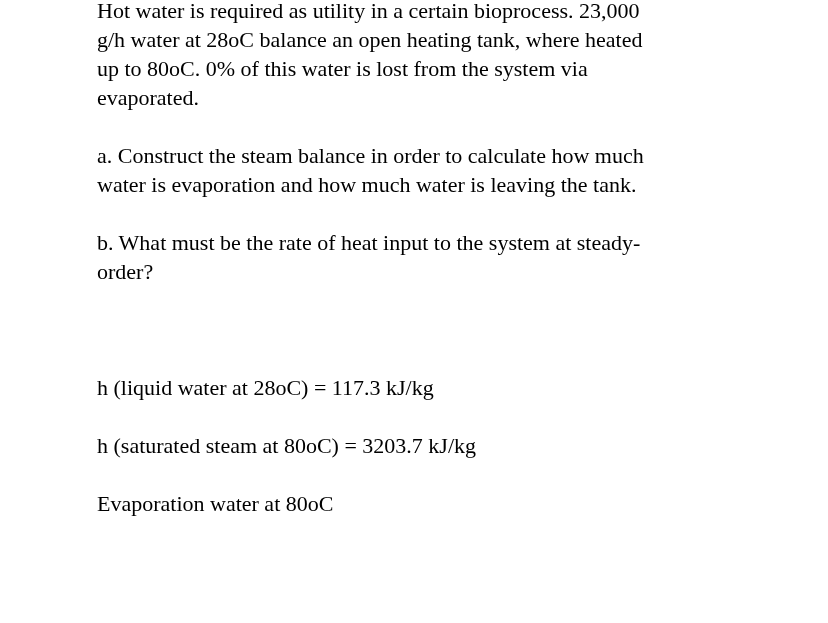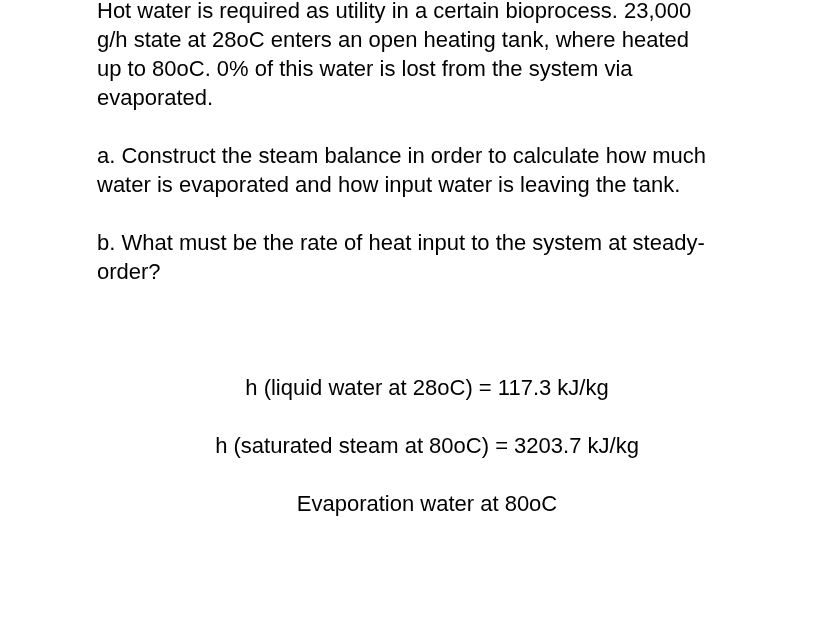--- a/index.html
+++ b/index.html
@@ -6,68 +6,67 @@
     margin: 0;
     padding: 0;
     background: #ffffff;
   }
   .page {
     position: relative;
     width: 828px;
     height: 623px;
     background: #ffffff;
     overflow: hidden;
-    font-family: Liberation Sans, sans-serif;
+    font-family: Liberation Serif, serif;
     font-size: 22px;
     line-height: 29px;
     color: #000000;
     box-sizing: border-box;
   }
   .content {
     position: absolute;
     left: 97px;
     top: -4px;
     width: 660px;
   }
   .para {
     margin: 0 0 29px 0;
   }
   .para:last-child {
     margin-bottom: 0;
   }
   .properties {
     margin-top: 87px;
-    text-align: center;
   }
   .line {
     white-space: pre;
   }
   .properties .line {
     margin-bottom: 29px;
   }
   .properties .line:last-child {
     margin-bottom: 0;
   }
 </style>
 </head>
 <body>
 
 <div class="page">
   <div class="content">
 
     <div class="para">
       <div class="line">Hot water is required as utility in a certain bioprocess. 23,000</div>
-      <div class="line">g/h state at 28oC enters an open heating tank, where heated</div>
+      <div class="line">g/h water at 28oC balance an open heating tank, where heated</div>
       <div class="line">up to 80oC. 0% of this water is lost from the system via</div>
       <div class="line">evaporated.</div>
     </div>
 
     <div class="para">
       <div class="line">a. Construct the steam balance in order to calculate how much</div>
-      <div class="line">water is evaporated and how input water is leaving the tank.</div>
+      <div class="line">water is evaporation and how much water is leaving the tank.</div>
     </div>
 
     <div class="para">
       <div class="line">b. What must be the rate of heat input to the system at steady-</div>
       <div class="line">order?</div>
     </div>
 
     <div class="properties">
       <div class="line">h (liquid water at 28oC) = 117.3 kJ/kg</div>
       <div class="line">h (saturated steam at 80oC) = 3203.7 kJ/kg</div>

